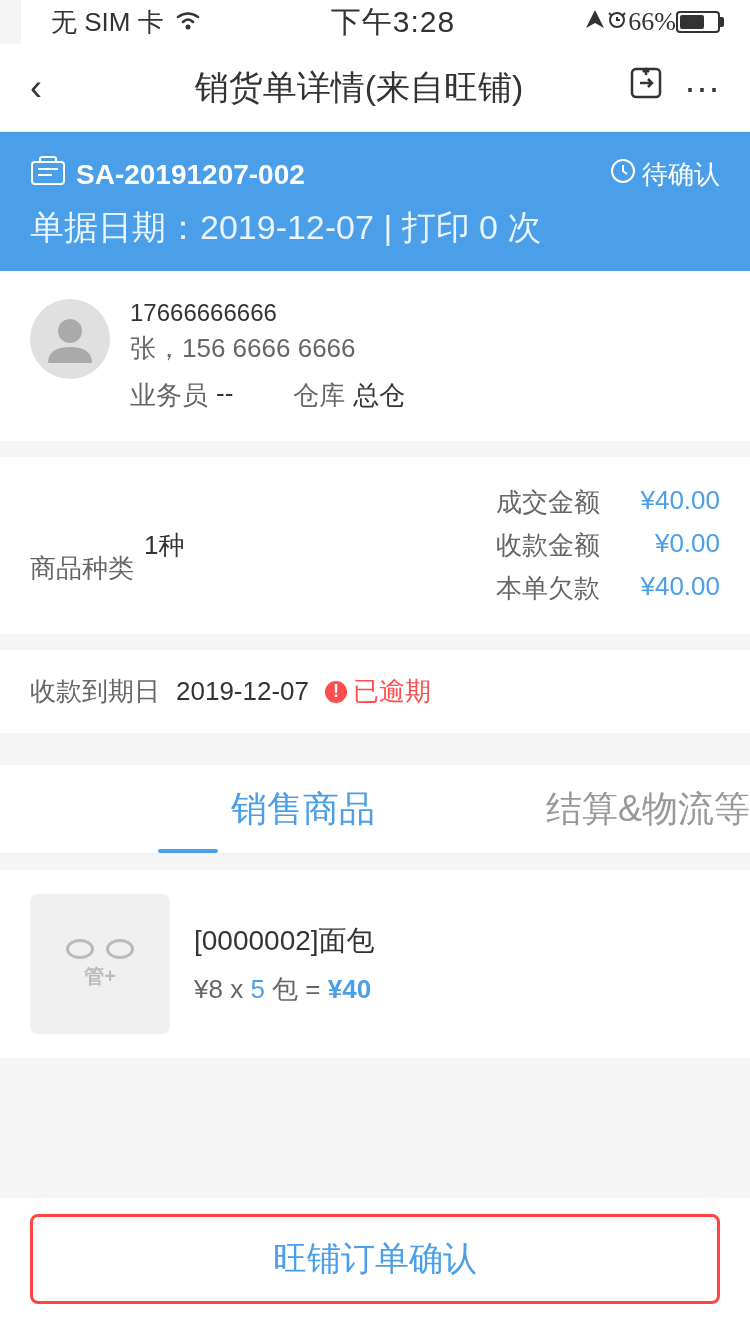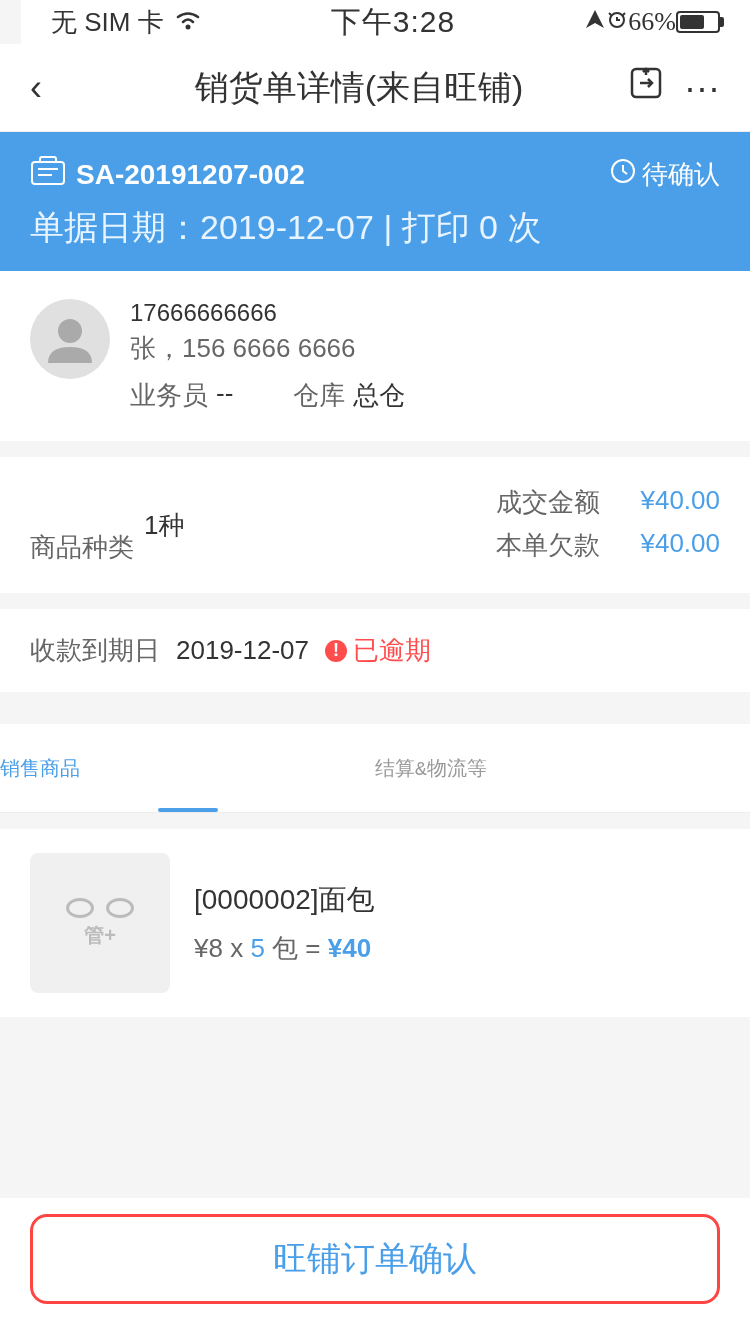--- a/index.html
+++ b/index.html
@@ -252,26 +252,25 @@
       background: #fff;
       display: flex;
       border-bottom: 1px solid #eee;
       margin-bottom: 16px;
     }
     .tab-item {
       flex: 1;
       height: 88px;
       display: flex;
       flex-direction: column;
-      align-items: flex-start;
+      align-items: flex-end;
       justify-content: center;
-      font-size: 20px;
+      font-size: 36px;
       cursor: pointer;
       position: relative;
-      font-family: Liberation Mono, monospace;
     }
     .tab-item.active {
       color: #4a9fe8;
     }
     .tab-item.inactive {
       color: #999;
     }
     .tab-underline {
       position: absolute;
       bottom: 0;
@@ -351,21 +350,21 @@
       left: 0;
       width: 750px;
       padding: 16px 30px 30px;
       background: #fff;
     }
     .confirm-btn {
       width: 100%;
       height: 90px;
       background: #fff;
       border: 3px solid #ff4444;
-      border-radius: 17px;
+      border-radius: 8px;
       color: #4a9fe8;
       font-size: 34px;
       font-weight: 500;
       cursor: pointer;
       display: flex;
       align-items: center;
       justify-content: center;
     }
 
     .divider {
@@ -487,20 +486,24 @@
     <div class="summary-left">
       <span class="summary-type-label">商品种类</span>
       <span class="summary-type-value">1种</span>
     </div>
     <div class="summary-right">
       <div class="summary-row">
         <span class="summary-row-label">成交金额</span>
         <span class="summary-row-value">¥40.00</span>
       </div>
       <div class="summary-row">
+        <span class="summary-row-label">收款金额</span>
+        <span class="summary-row-value">¥0.00</span>
+      </div>
+      <div class="summary-row">
         <span class="summary-row-label">本单欠款</span>
         <span class="summary-row-value">¥40.00</span>
       </div>
     </div>
   </div>
 </div>
 
 <div class="due-date-card">
   <span class="due-date-label">收款到期日</span>
   <span class="due-date-value">2019-12-07</span>

